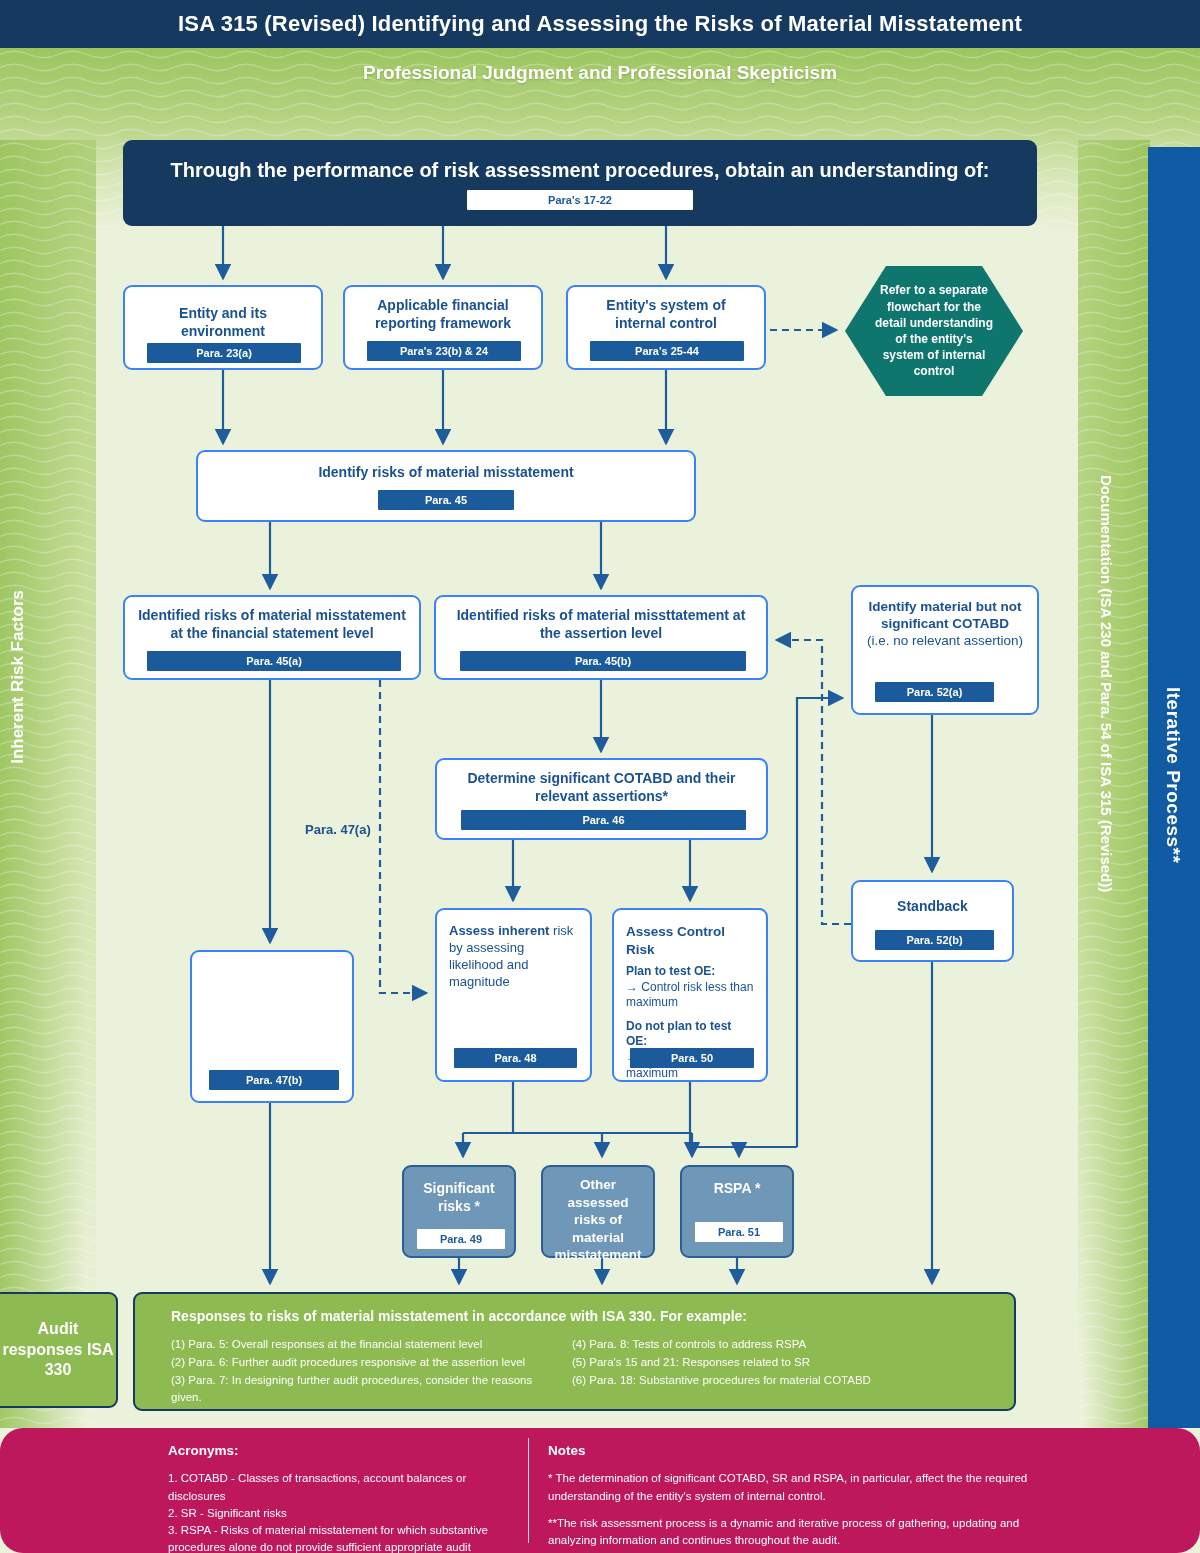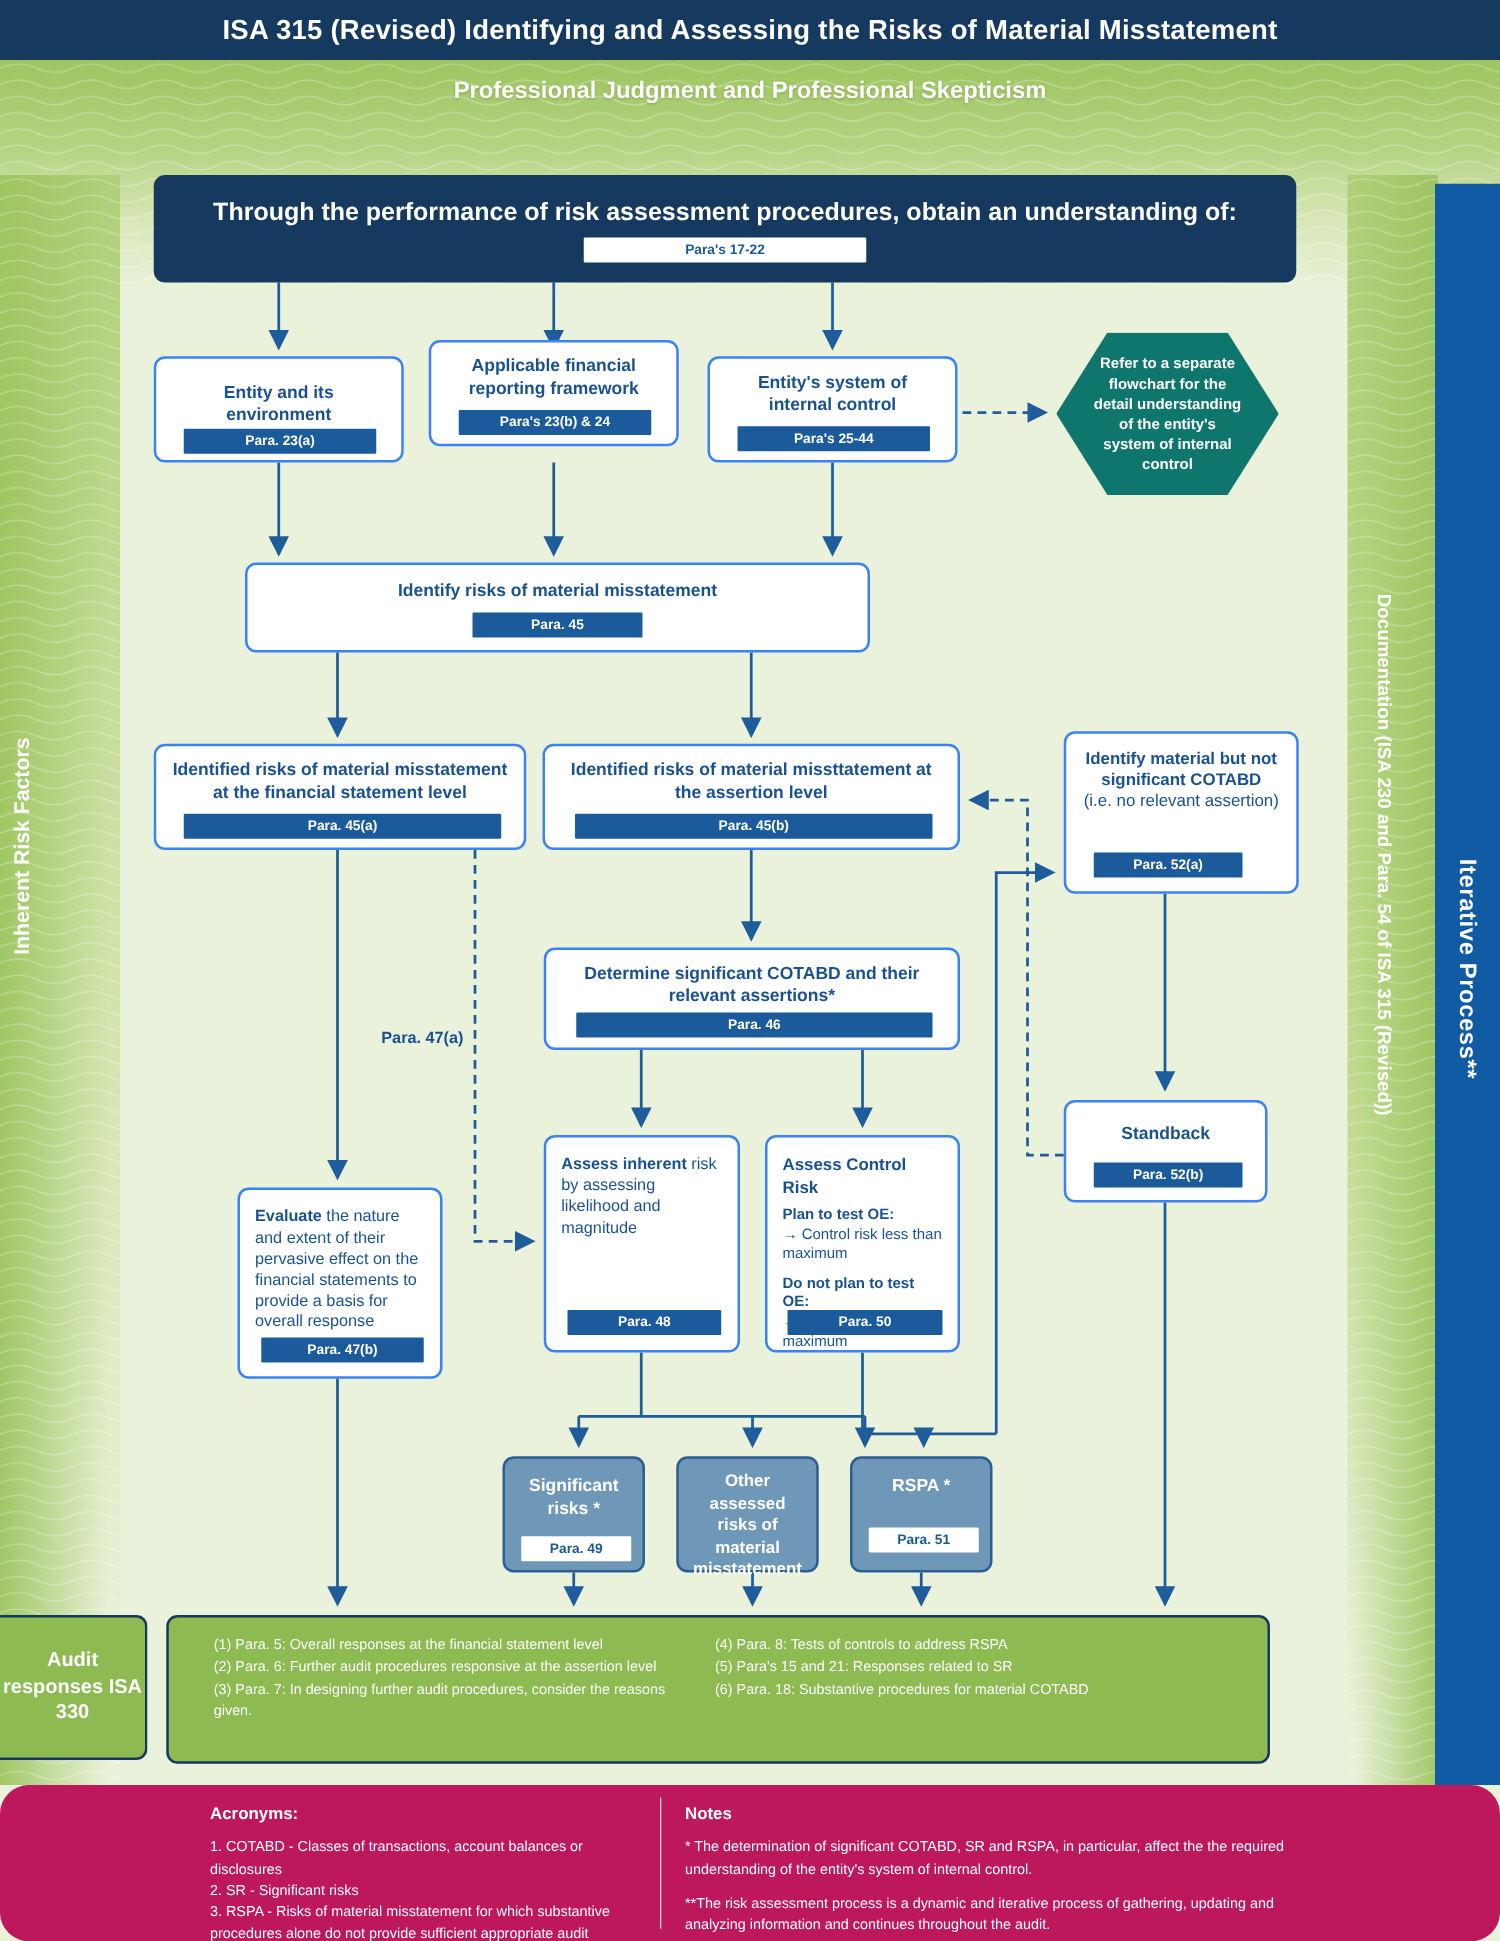--- a/index.html
+++ b/index.html
@@ -192,21 +192,21 @@
 
   <div class="navybox" style="left:123px; top:140px; width:914px; height:86px;">
     <div style="font-weight:bold; font-size:20px; margin-top:19px;">Through the performance of risk assessment procedures, obtain an understanding of:</div>
     <div class="parabar abs inverse" style="left:344px; top:50px; width:226px;">Para's 17-22</div>
   </div>
 
   <div class="fbox" style="left:123px; top:285px; width:200px; height:85px;">
     <div class="btitle" style="margin-top:8px;">Entity and its environment</div>
     <div class="parabar abs" style="left:22px; top:56px; width:154px;">Para. 23(a)</div>
   </div>
-  <div class="fbox" style="left:343px; top:272px; width:200px; height:85px;">
+  <div class="fbox" style="left:343px; top:285px; width:200px; height:85px;">
     <div class="btitle">Applicable financial reporting framework</div>
     <div class="parabar abs" style="left:22px; top:54px; width:154px;">Para's 23(b) &amp; 24</div>
   </div>
   <div class="fbox" style="left:566px; top:285px; width:200px; height:85px;">
     <div class="btitle">Entity's system of internal control</div>
     <div class="parabar abs" style="left:22px; top:54px; width:154px;">Para's 25-44</div>
   </div>
 
   <div class="hex">
     <span>Refer to a separate flowchart for the detail understanding of the entity's system of internal control</span>
@@ -234,23 +234,20 @@
   </div>
 
   <div class="fbox" style="left:435px; top:758px; width:333px; height:82px;">
     <div class="btitle">Determine significant COTABD and their relevant assertions*</div>
     <div class="parabar abs" style="left:24px; top:50px; width:285px;">Para. 46</div>
   </div>
 
   <div class="floatlabel" style="left:305px; top:822px;">Para. 47(a)</div>
 
   <div class="fbox" style="left:190px; top:950px; width:164px; height:153px; padding-top:13px;">
-    <div class="smalltext" style="font-size:13px;">
-      <b>Evaluate</b><span> the nature and extent of their pervasive effect on the financial statements to provide a basis for overall response</span>
-    </div>
     <div class="parabar abs" style="left:17px; top:118px; width:130px;">Para. 47(b)</div>
   </div>
 
   <div class="fbox" style="left:435px; top:908px; width:157px; height:174px; padding-top:13px;">
     <div class="smalltext" style="font-size:13px;">
       <b>Assess inherent</b><span> risk by assessing likelihood and magnitude</span>
     </div>
     <div class="parabar abs" style="left:17px; top:138px; width:123px;">Para. 48</div>
   </div>
 
@@ -280,20 +277,21 @@
   </div>
   <div class="steelbox" style="left:680px; top:1165px; width:114px; height:93px;">
     <div class="btitle">RSPA *</div>
     <div class="parabar abs inverse" style="left:13px; top:55px; width:88px;">Para. 51</div>
   </div>
 
   <div class="greenbox" id="audit-responses">
     <span>Audit responses ISA 330</span>
   </div>
   <div class="greenbox" id="responses-box">
+    <div class="rtitle">Responses to risks of material misstatement in accordance with ISA 330. For example:</div>
     <div class="cols">
       <div class="col c1">
         <div>(1) Para. 5: Overall responses at the financial statement level</div>
         <div>(2) Para. 6: Further audit procedures responsive at the assertion level</div>
         <div>(3) Para. 7: In designing further audit procedures, consider the reasons given.</div>
       </div>
       <div class="col">
         <div>(4) Para. 8: Tests of controls to address RSPA</div>
         <div>(5) Para's 15 and 21: Responses related to SR</div>
         <div>(6) Para. 18: Substantive procedures for material COTABD</div>

